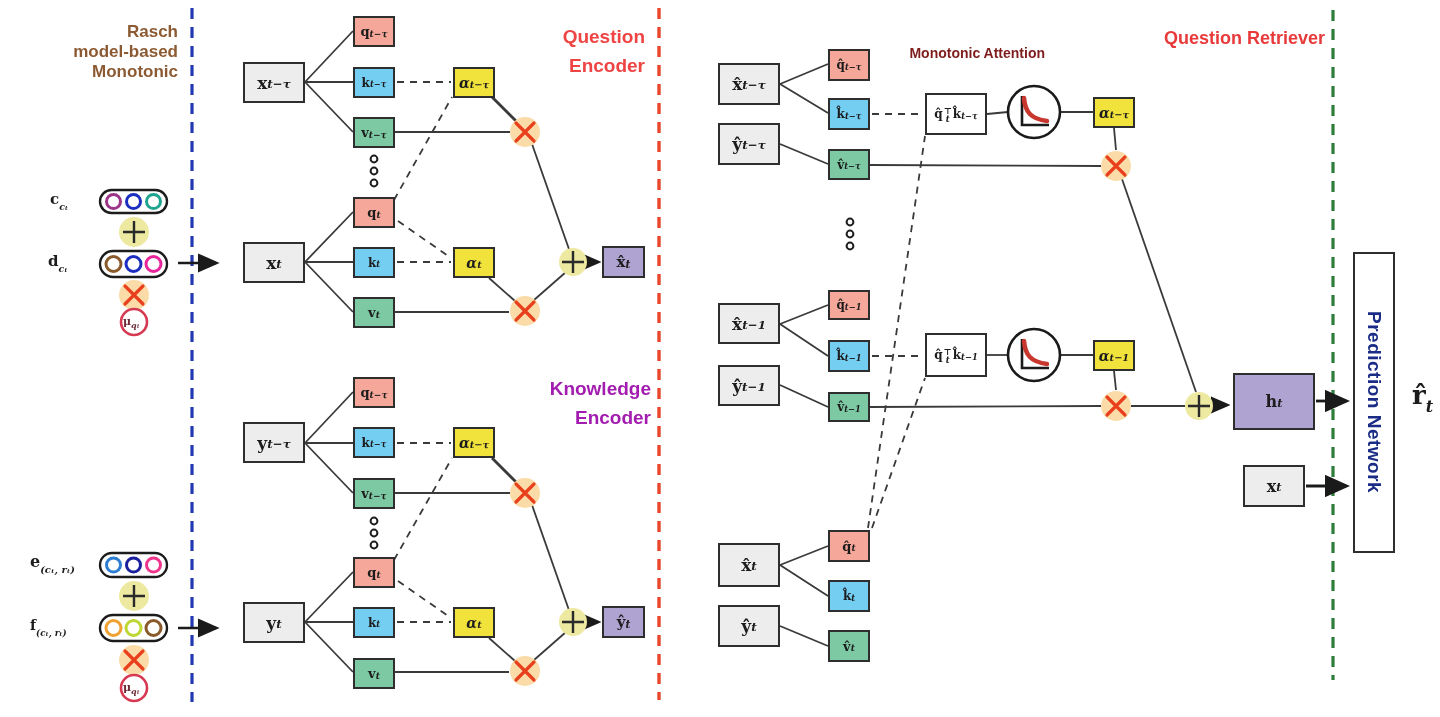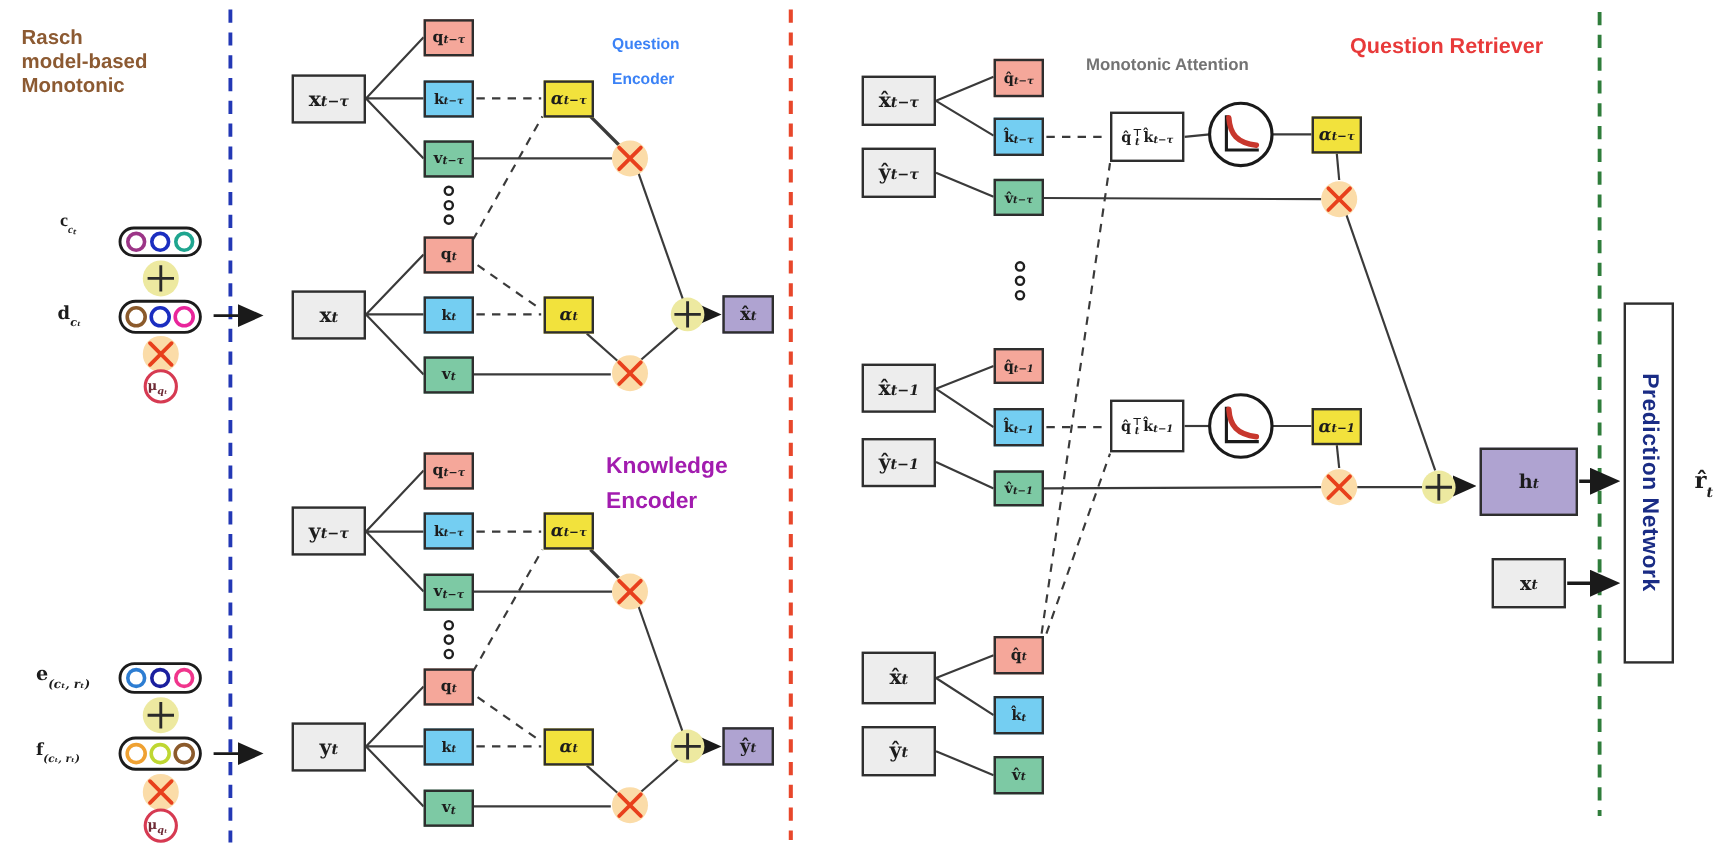--- a/index.html
+++ b/index.html
@@ -10,21 +10,21 @@
        align-items:center;justify-content:center;font-weight:bold;font-size:13px;color:#1c1c1c;
        font-family:"DejaVu Serif",serif;}
   .salmon{background:#F5A79A}.cyan{background:#74CEF2}.green{background:#7DC9A4}
   .yellow{background:#F2E23C}.purple{background:#AFA3D1}.gray{background:#EDEDED}
   .white{background:#ffffff}
   .box sub{font-size:0.7em;font-style:italic;font-weight:600;transform:translateY(2px);line-height:1;}
   .it{font-style:italic;}
   .mlabel{position:absolute;font-weight:bold;color:#1c1c1c;font-family:"DejaVu Serif",serif;}
   .mlabel sub{font-size:0.62em;font-style:italic;transform:translateY(2px);display:inline-block;}
   .title{position:absolute;font-family:"Liberation Sans",sans-serif;font-weight:bold;
-         text-align:left;line-height:29px;}
+         text-align:right;line-height:29px;}
   .stack{display:inline-flex;flex-direction:column;align-items:center;font-size:8.5px;
          line-height:1;margin:0 1px;transform:translateY(1px);font-style:italic;}
   .stack .tp{font-style:normal;}
   .pn-box{position:absolute;box-sizing:border-box;border:2px solid #2e2e2e;background:#fff;
           display:flex;align-items:center;justify-content:center;}
   .pn-text{writing-mode:vertical-rl;font-family:"Liberation Sans",sans-serif;font-weight:bold;
            font-size:19px;color:#1A2C85;letter-spacing:0.5px;}
   .mu-label{position:absolute;font-size:11px;font-weight:bold;color:#6e2a35;
             font-family:"DejaVu Serif",serif;}
   .mu-label sub{font-size:8px;font-style:italic;text-align:right;}
@@ -217,28 +217,28 @@
       <path d="M1188,406 H1210 M1199,395 V417" stroke="#2a2a2a" stroke-width="2.4"></path>
     </g>
   </g>
 </svg>
 
 <div class="title" style="left:18px;top:22px;width:160px;font-size:17px;line-height:20px;color:#8C5A32;">
   <div>Rasch</div>
   <div>model-based</div>
   <div>Monotonic</div>
 </div>
-<div class="mlabel" style="left:50px;top:176px;font-size:15px;font-family:Liberation Serif, serif;"><span>c</span><sub>cₜ</sub></div>
+<div class="mlabel" style="left:50px;top:190px;font-size:15px;"><span>c</span><sub>cₜ</sub></div>
 <div class="mlabel" style="left:48px;top:252px;font-size:15px;text-align:center;"><span>d</span><sub>cₜ</sub></div>
 <div class="mu-label" style="left:123px;top:315px;"><span>μ</span><sub>qₜ</sub></div>
 <div class="mlabel" style="left:30px;top:552px;font-size:16px;"><span>e</span><sub>(cₜ, rₜ)</sub></div>
 <div class="mlabel" style="left:30px;top:617px;font-size:14px;"><span>f</span><sub>(cₜ, rₜ)</sub></div>
 <div class="mu-label" style="left:123px;top:681px;"><span>μ</span><sub>qₜ</sub></div>
 
-<div class="title" style="left:510px;top:22px;width:135px;font-size:13px;color:#3b82f6;">
+<div class="title" style="left:510px;top:22px;width:135px;font-size:19px;color:#ef4444;">
   <div>Question</div>
   <div>Encoder</div>
 </div>
 <div class="box gray" style="left:243px;top:62px;width:62px;height:41px;font-size:17px;">
       <span>x</span>
       <sub>t−τ</sub>
     </div>
 <div class="box salmon" style="left:353px;top:16px;width:42px;height:31px;">
       <span>q</span>
       <sub>t−τ</sub>
@@ -323,21 +323,21 @@
 <div class="box yellow" style="left:453px;top:607px;width:42px;height:31px;font-size:14px;">
       <span class="it">α</span>
       <sub>t</sub>
     </div>
 <div class="box purple" style="left:602px;top:606px;width:43px;height:32px;font-size:15px;">
       <span>ŷ</span>
       <sub>t</sub>
     </div>
 
 <div class="title" style="left:1125px;top:24px;width:200px;font-size:18px;color:#E83A3A;">Question Retriever</div>
-<div class="title" style="left:905px;top:45px;width:140px;font-size:14px;color:#737373;line-height:16px;">Monotonic Attention</div>
+<div class="title" style="left:905px;top:45px;width:140px;font-size:14px;color:#7f1d1d;line-height:16px;">Monotonic Attention</div>
 
 <div class="box gray" style="left:718px;top:63px;width:62px;height:42px;font-size:17px;">
       <span>x̂</span>
       <sub>t−τ</sub>
     </div>
 <div class="box salmon" style="left:828px;top:49px;width:42px;height:32px;font-size:12px;">
       <span>q̂</span>
       <sub>t−τ</sub>
     </div>
 <div class="box cyan" style="left:828px;top:98px;width:42px;height:32px;font-size:12px;">
@@ -426,15 +426,15 @@
       <sub>t</sub>
     </div>
 <div class="box gray" style="left:1243px;top:465px;width:62px;height:42px;font-size:16px;">
       <span>x</span>
       <sub>t</sub>
     </div>
 
 <div class="pn-box" style="left:1353px;top:252px;width:42px;height:301px;">
   <span class="pn-text">Prediction Network</span>
 </div>
-<div class="mlabel" style="left:1412px;top:390px;font-size:19px;"><span>r̂</span><sub>t</sub></div>
+<div class="mlabel" style="left:1412px;top:380px;font-size:26px;"><span>r̂</span><sub>t</sub></div>
 
 </div>
 
 </body></html>

